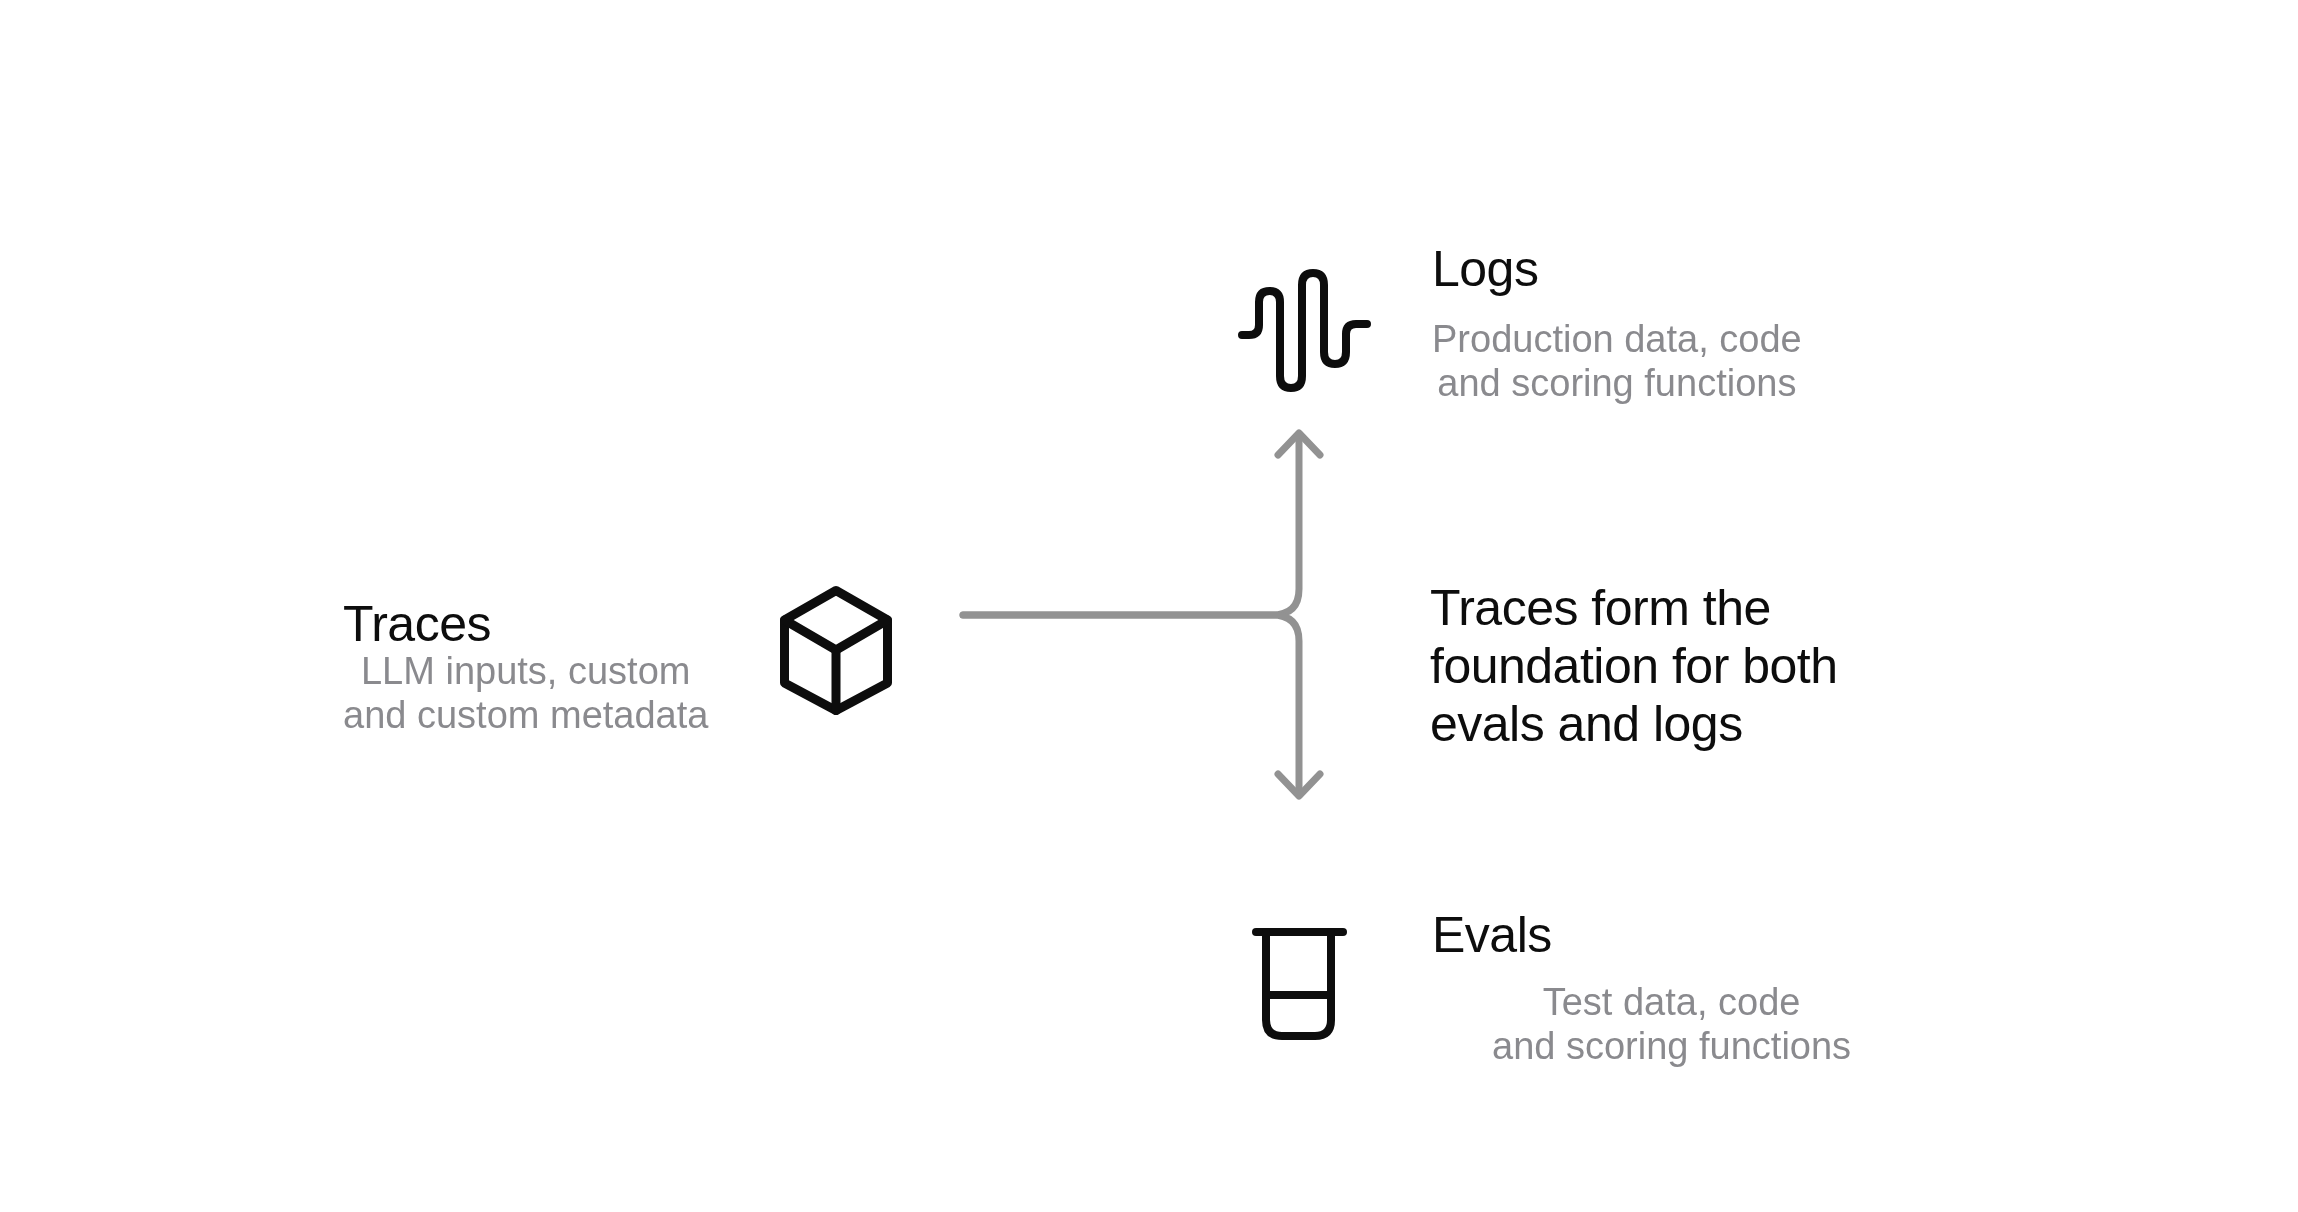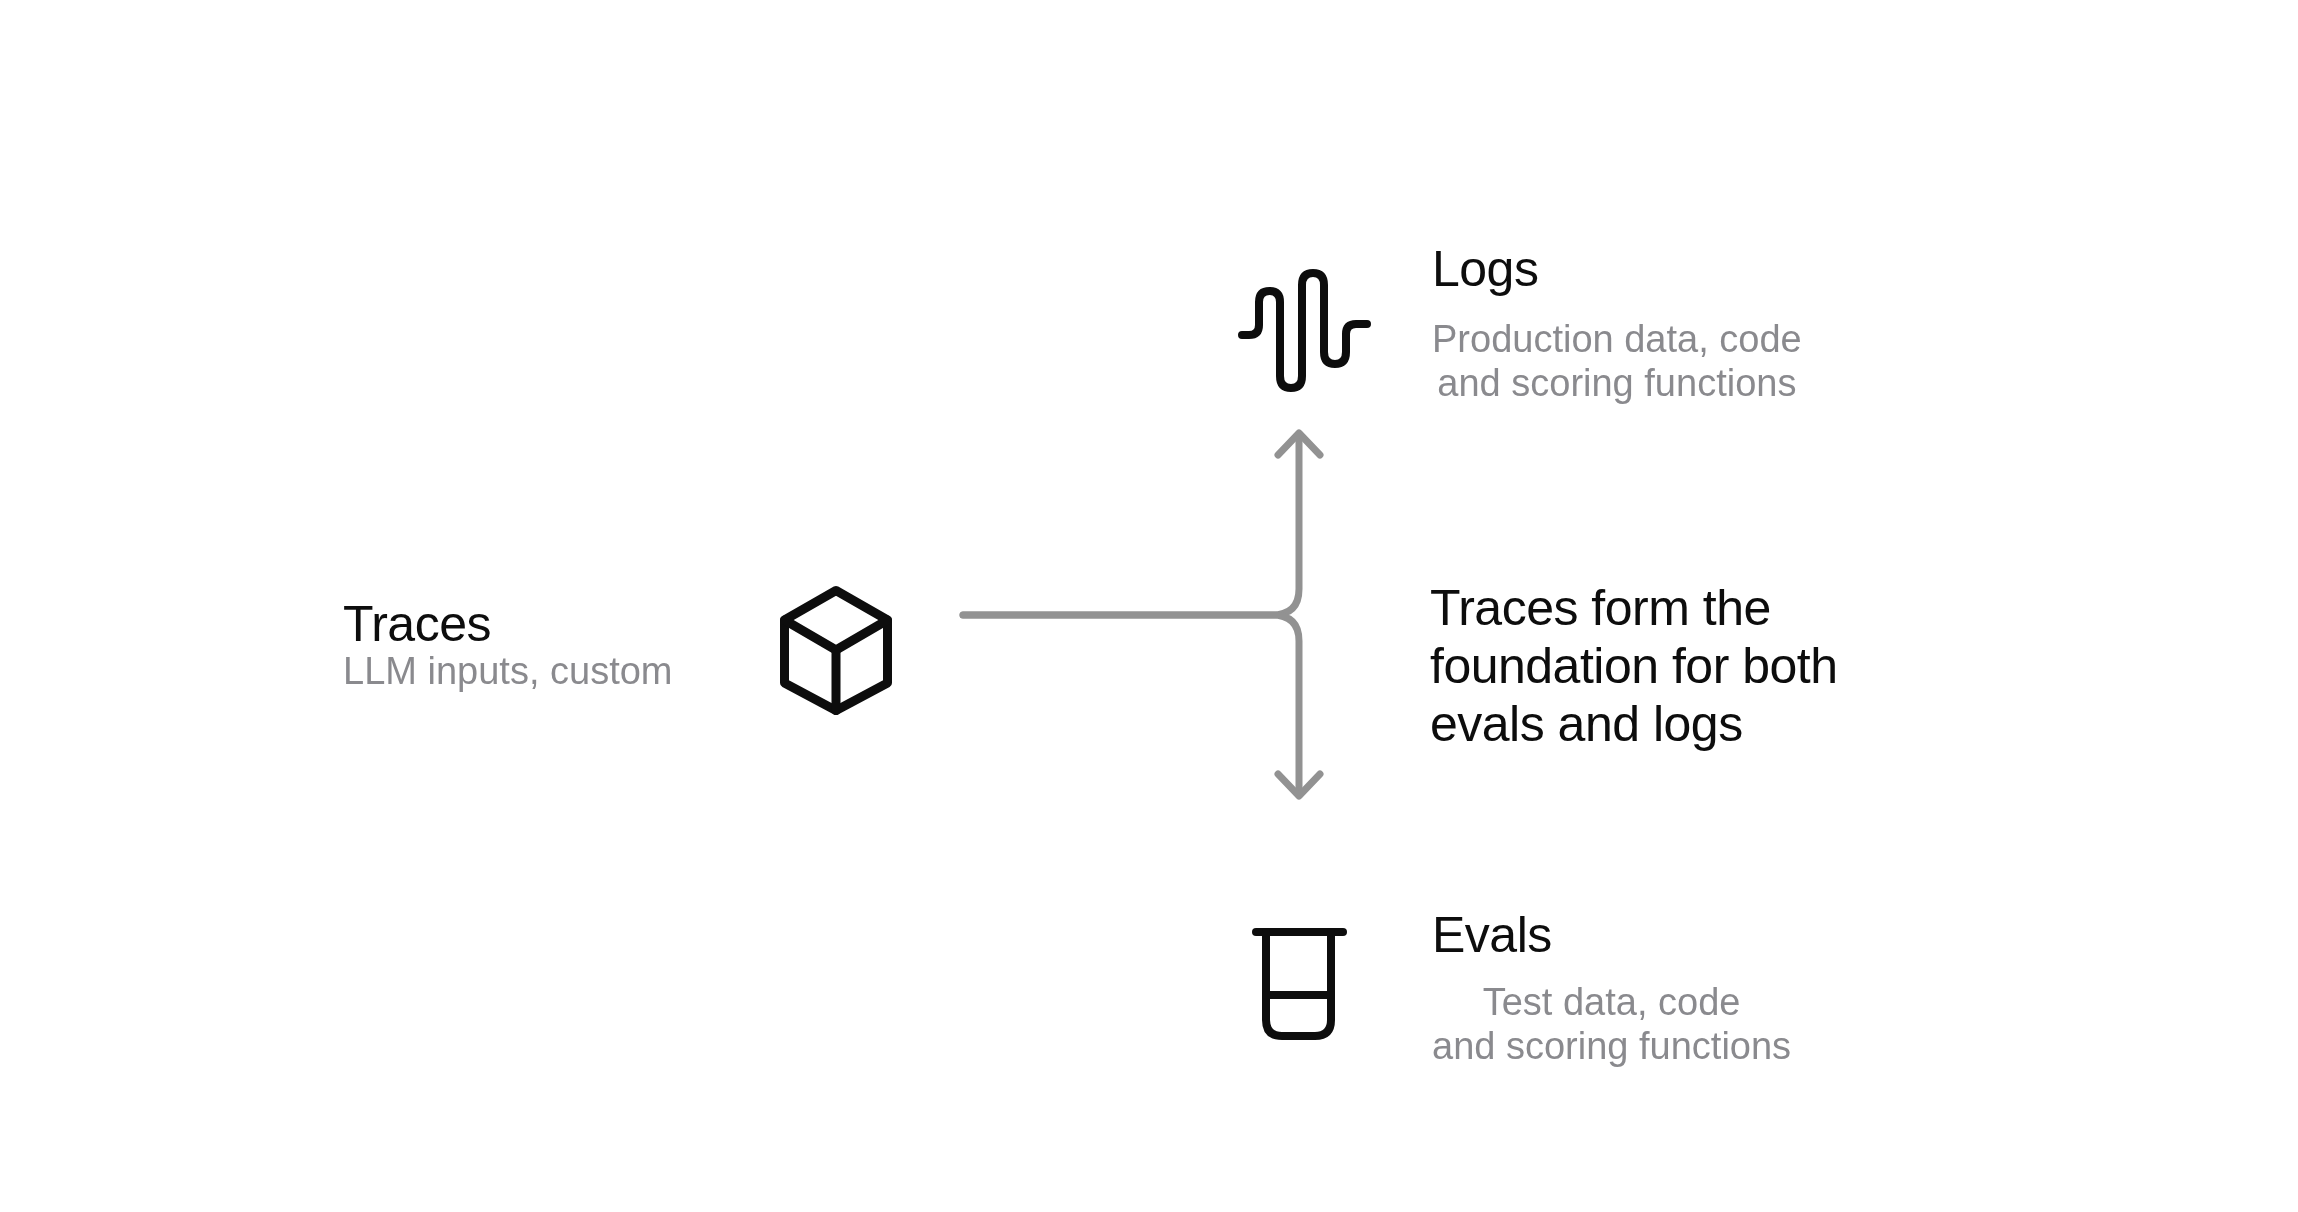--- a/index.html
+++ b/index.html
@@ -62,20 +62,21 @@
       <path d="M963 615 H1272 Q1299 615 1299 589 V437"></path>
       <path d="M963 615 H1272 Q1299 615 1299 641 V793"></path>
       <path d="M1278 455 L1299 433 L1320 455"></path>
       <path d="M1278 774 L1299 796 L1320 774"></path>
     </svg>
   </div>
 
   <div class="abs title" style="left:343px; top:548px;">Traces</div>
   <div class="abs subtitle" style="left:343px; top:601px;">
     <div>LLM inputs, custom</div>
+    <div>and custom metadata</div>
   </div>
   <div class="abs icon" style="left:778px; top:536px;">
     <svg width="116" height="133" viewBox="0 0 116 133" fill="none" stroke="currentColor" stroke-width="9" stroke-linecap="round" stroke-linejoin="round">
       <path d="M58 6.5 L109.5 36 V99 L58 126.5 L6.5 99 V36 Z"></path>
       <path d="M6.5 36 L58 66 L109.5 36"></path>
       <path d="M58 66 V126.5"></path>
     </svg>
   </div>
 
   <div class="abs icon" style="left:1242px; top:217px;">
@@ -96,18 +97,18 @@
   </div>
 
   <div class="abs icon" style="left:1252px; top:878px;">
     <svg width="95" height="116" viewBox="0 0 95 116" fill="none" stroke="currentColor" stroke-width="8" stroke-linecap="round" stroke-linejoin="round">
       <path d="M4 6 H91"></path>
       <path d="M14 6 V94 Q14 110 30 110 H63 Q79 110 79 94 V6"></path>
       <path d="M14 69 H79"></path>
     </svg>
   </div>
   <div class="abs title" style="left:1432px; top:859px;">Evals</div>
-  <div class="abs subtitle" style="left:1432px; top:932px;">
+  <div class="abs subtitle" style="left:1492px; top:932px;">
     <div>Test data, code</div>
     <div>and scoring functions</div>
   </div>
 
 </div>
 
 </body></html>

